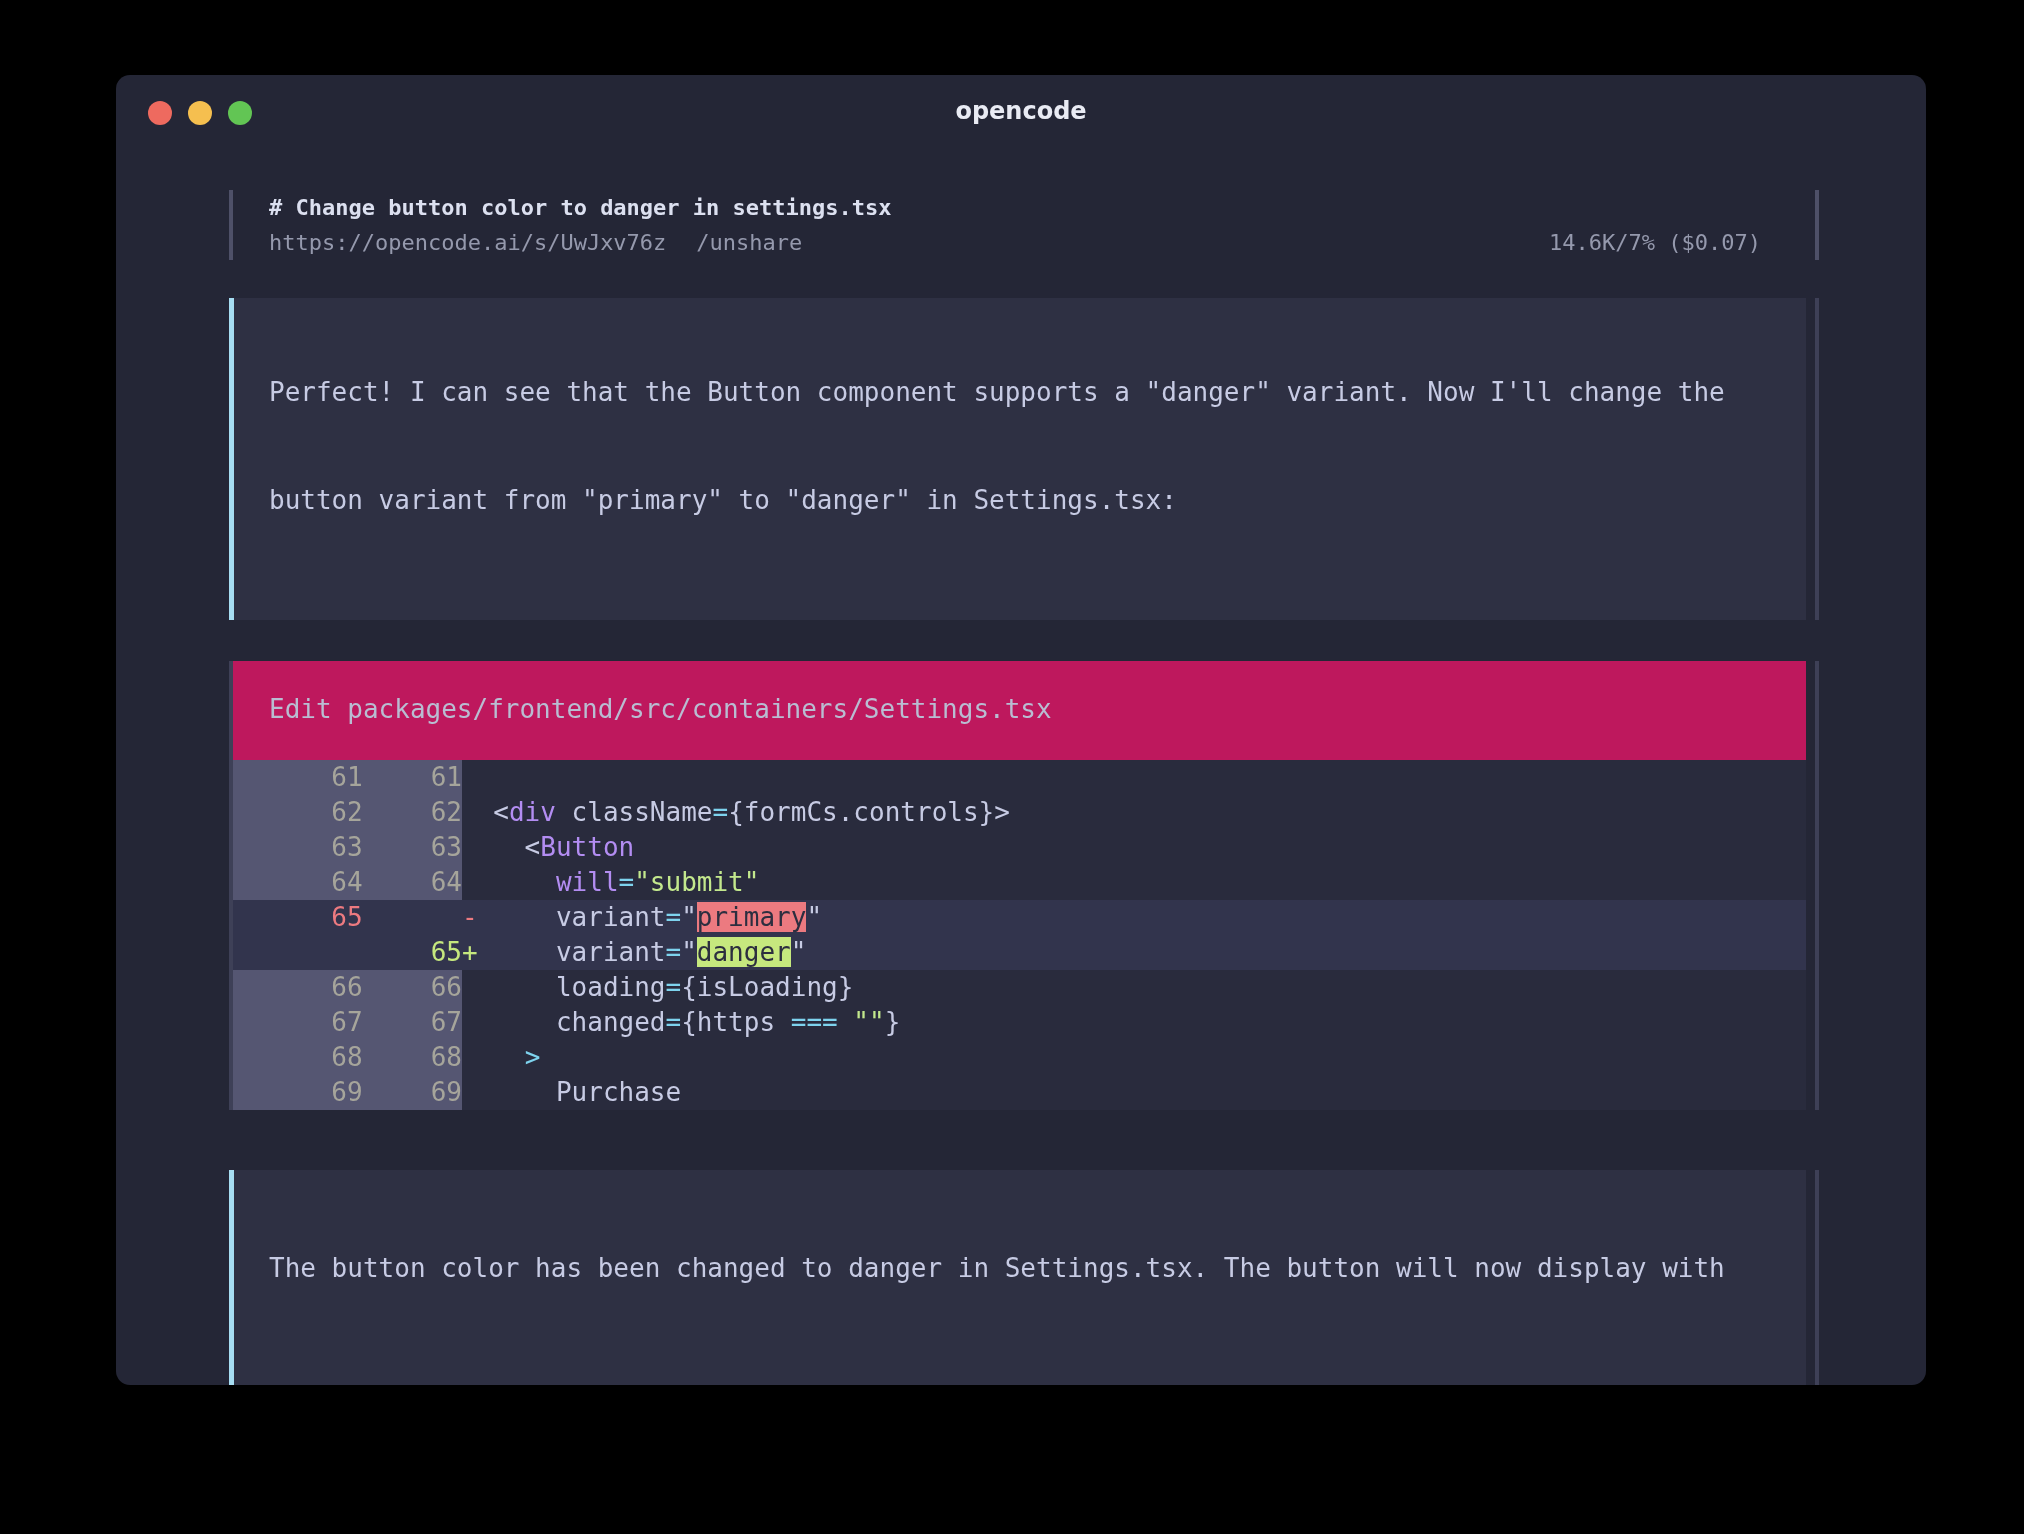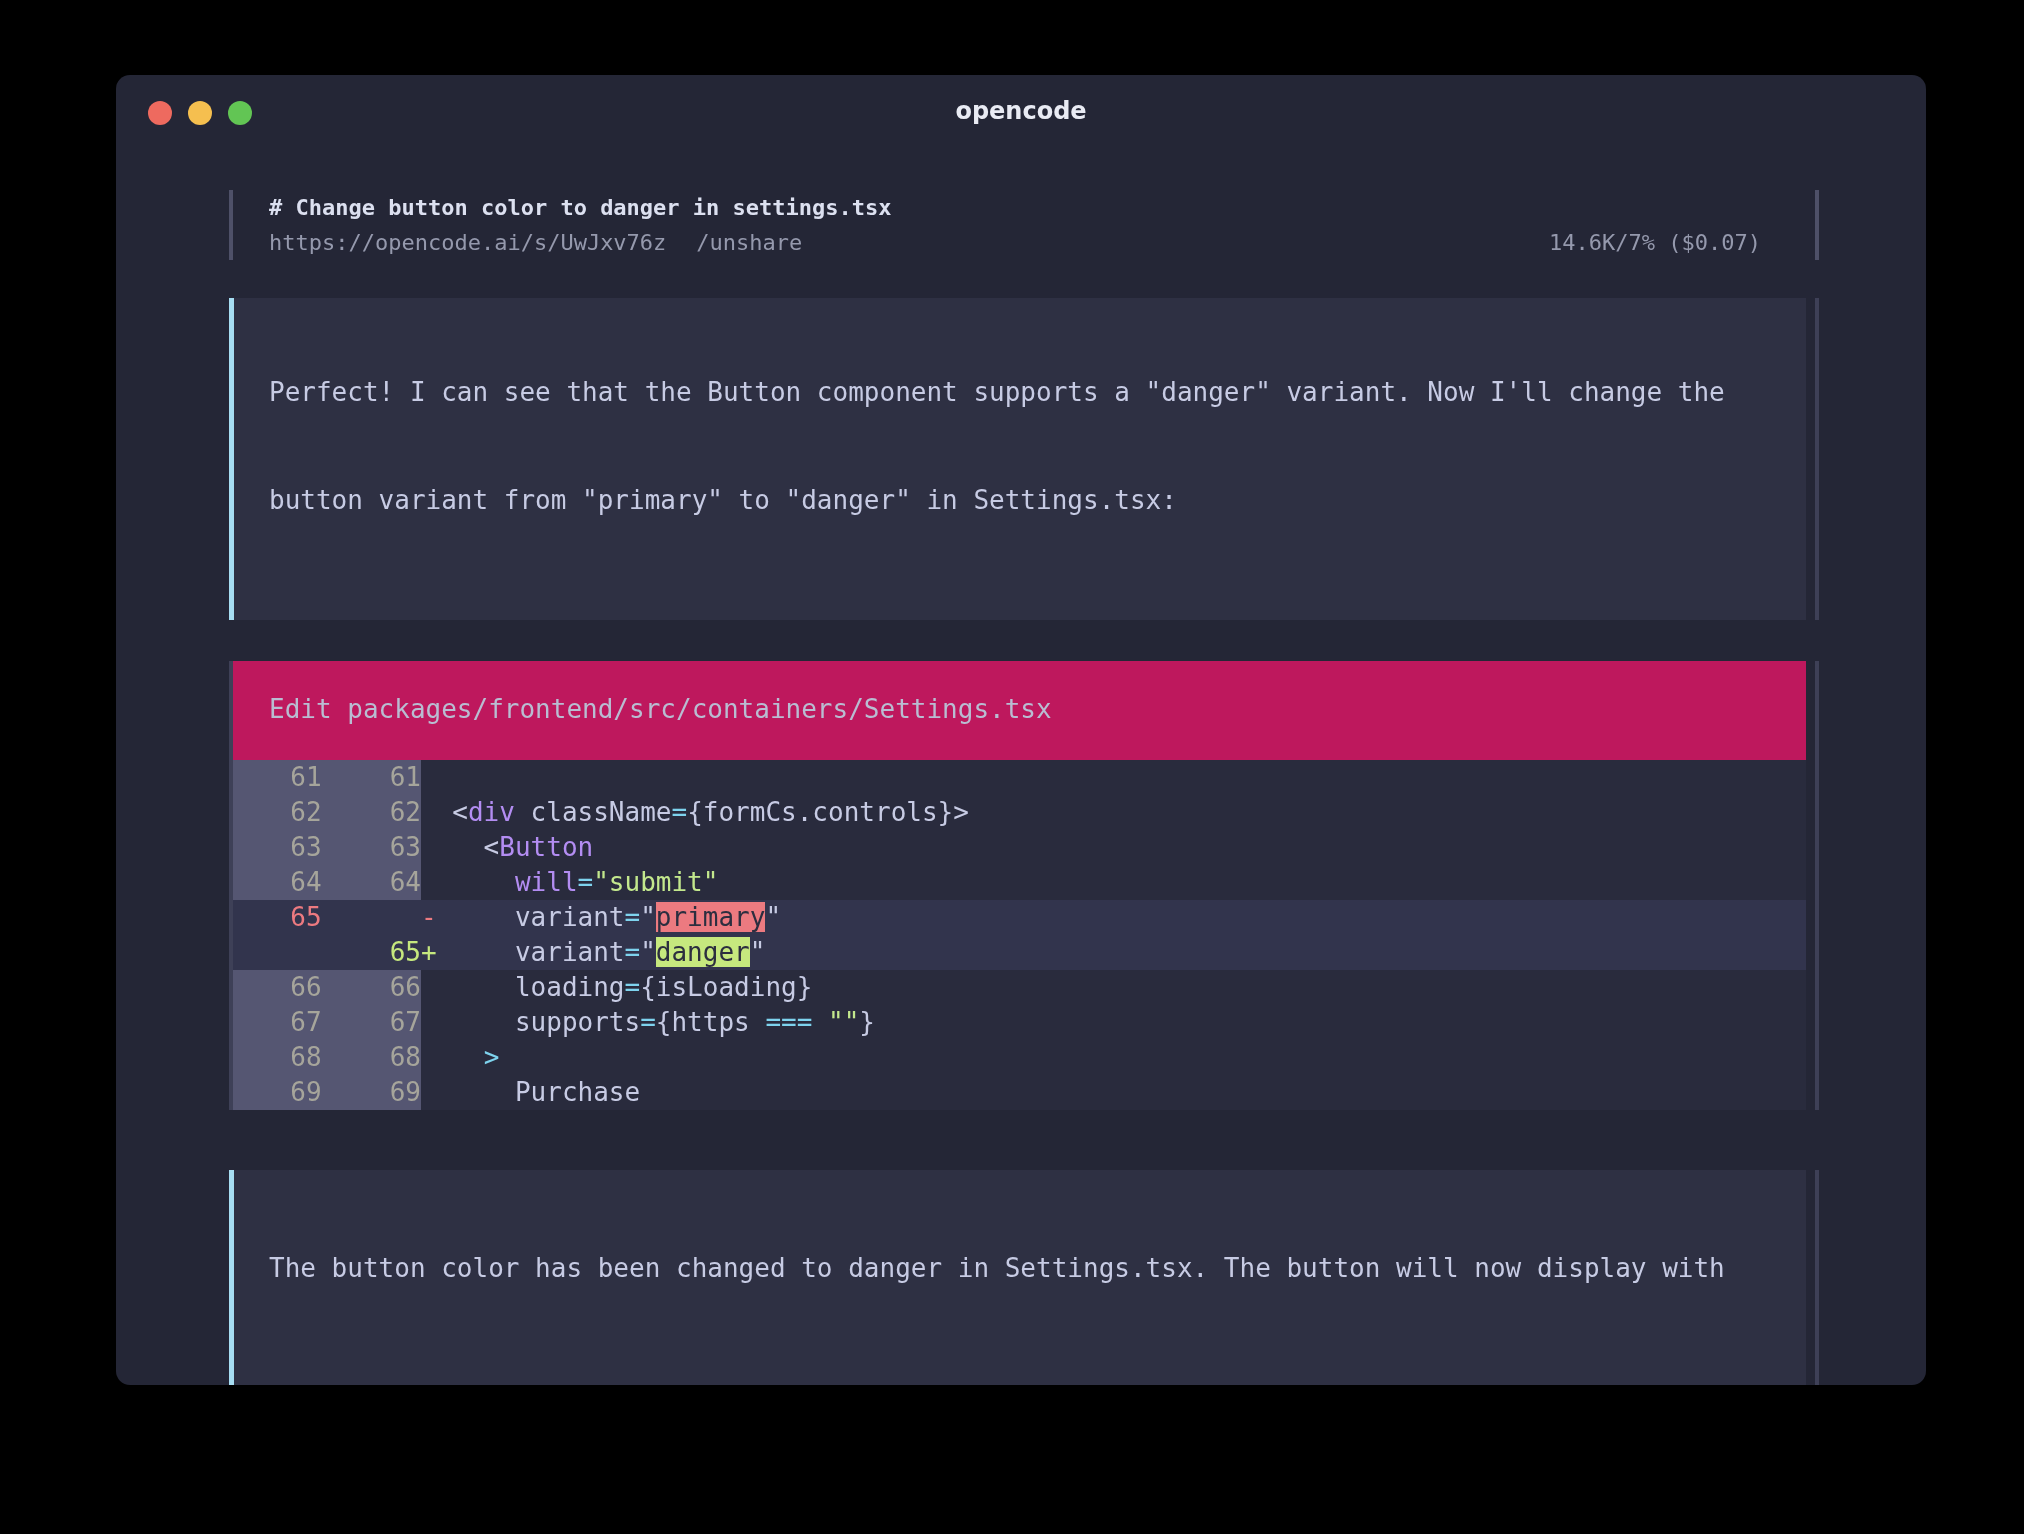--- a/index.html
+++ b/index.html
@@ -42,21 +42,21 @@
   .msg{background:#2e3043;border-left:5px solid #a6ddf2;padding:4px 0 30px 35px;
        font-size:26px;line-height:36px;color:#c7cbe4;white-space:pre;}
   .msg .meta{color:#9094a6;}
   .msg1{margin-top:38px;}
   .msg2{margin-top:60px;padding-top:8px;padding-bottom:36px;}
   
   .diff{margin-top:41px;border-left:4px solid #3e4057;background:#be185d;}
   .dheader{padding:30px 0 33px 36px;font-size:26px;line-height:36px;color:#b9bdd2;white-space:pre;}
   .drows{background:#292b3d;}
   .drow{display:flex;height:35px;line-height:35px;font-size:26px;white-space:pre;}
-  .drow .gut{flex:none;display:flex;width:188px;background:#555672;}
+  .drow .gut{flex:none;display:flex;width:188px;background:#555672;padding-left:41px;}
   .drow .gnum{display:inline-block;text-align:right;color:#a6a59b;}
   .drow .gnum.old{width:100px;}
   .drow .gnum.new{width:112px;}
   .drow.removed,.drow.added{background:#32344d;}
   .drow.removed .gut,.drow.added .gut{background:transparent;}
   .drow.removed .gnum.old{color:#ec7a80;}
   .drow.added .gnum.new{color:#c6e87e;}
   .dcode{flex:1;color:#c7cbe4;}
   .tk-plain{color:#c7cbe4;}
   .tk-tag{color:#b38df2;}
@@ -101,21 +101,21 @@
     <div class="block diff">
       <div class="dheader">Edit packages/frontend/src/containers/Settings.tsx</div>
       <div class="drows">
           <div class="drow context"><div class="gut"><span class="gnum old">61</span><span class="gnum new">61</span></div><div class="dcode"></div></div>
           <div class="drow context"><div class="gut"><span class="gnum old">62</span><span class="gnum new">62</span></div><div class="dcode"><span class="tk-plain">  &lt;</span><span class="tk-tag">div</span><span class="tk-plain"> className</span><span class="tk-op">=</span><span class="tk-plain">{formCs.controls}&gt;</span></div></div>
           <div class="drow context"><div class="gut"><span class="gnum old">63</span><span class="gnum new">63</span></div><div class="dcode"><span class="tk-plain">    &lt;</span><span class="tk-tag">Button</span></div></div>
           <div class="drow context"><div class="gut"><span class="gnum old">64</span><span class="gnum new">64</span></div><div class="dcode"><span class="tk-plain">      </span><span class="tk-tag">will</span><span class="tk-op">=</span><span class="tk-str">"submit"</span></div></div>
           <div class="drow removed"><div class="gut"><span class="gnum old">65</span><span class="gnum new"></span></div><div class="dcode"><span class="tk-rm-mark">-</span><span class="tk-plain">     variant</span><span class="tk-op">=</span><span class="tk-plain">"</span><span class="tk-rm-word">primary</span><span class="tk-plain">"</span></div></div>
           <div class="drow added"><div class="gut"><span class="gnum old"></span><span class="gnum new">65</span></div><div class="dcode"><span class="tk-add-mark">+</span><span class="tk-plain">     variant</span><span class="tk-op">=</span><span class="tk-plain">"</span><span class="tk-add-word">danger</span><span class="tk-plain">"</span></div></div>
           <div class="drow context"><div class="gut"><span class="gnum old">66</span><span class="gnum new">66</span></div><div class="dcode"><span class="tk-plain">      loading</span><span class="tk-op">=</span><span class="tk-plain">{isLoading}</span></div></div>
-          <div class="drow context"><div class="gut"><span class="gnum old">67</span><span class="gnum new">67</span></div><div class="dcode"><span class="tk-plain">      supports</span><span class="tk-op">=</span><span class="tk-plain">{https </span><span class="tk-op">===</span><span class="tk-plain"> </span><span class="tk-str">""</span><span class="tk-plain">}</span></div></div>
+          <div class="drow context"><div class="gut"><span class="gnum old">67</span><span class="gnum new">67</span></div><div class="dcode"><span class="tk-plain">      changed</span><span class="tk-op">=</span><span class="tk-plain">{https </span><span class="tk-op">===</span><span class="tk-plain"> </span><span class="tk-str">""</span><span class="tk-plain">}</span></div></div>
           <div class="drow context"><div class="gut"><span class="gnum old">68</span><span class="gnum new">68</span></div><div class="dcode"><span class="tk-plain">    </span><span class="tk-op">&gt;</span></div></div>
           <div class="drow context"><div class="gut"><span class="gnum old">69</span><span class="gnum new">69</span></div><div class="dcode"><span class="tk-plain">      Purchase</span></div></div>
         </div>
     </div>
 
     <div class="block msg msg2">
       <div>The button color has been changed to danger in Settings.tsx. The button will now display with</div>
       
       
     </div>

